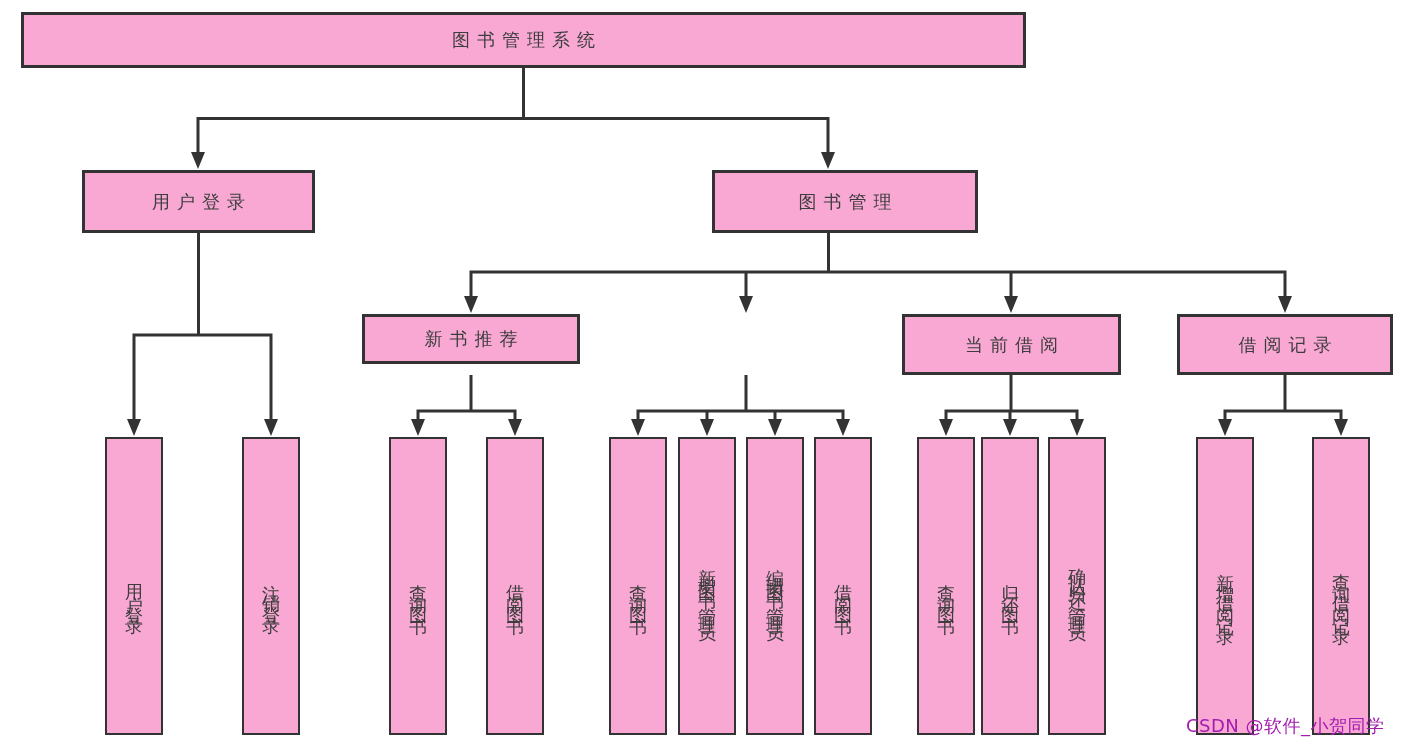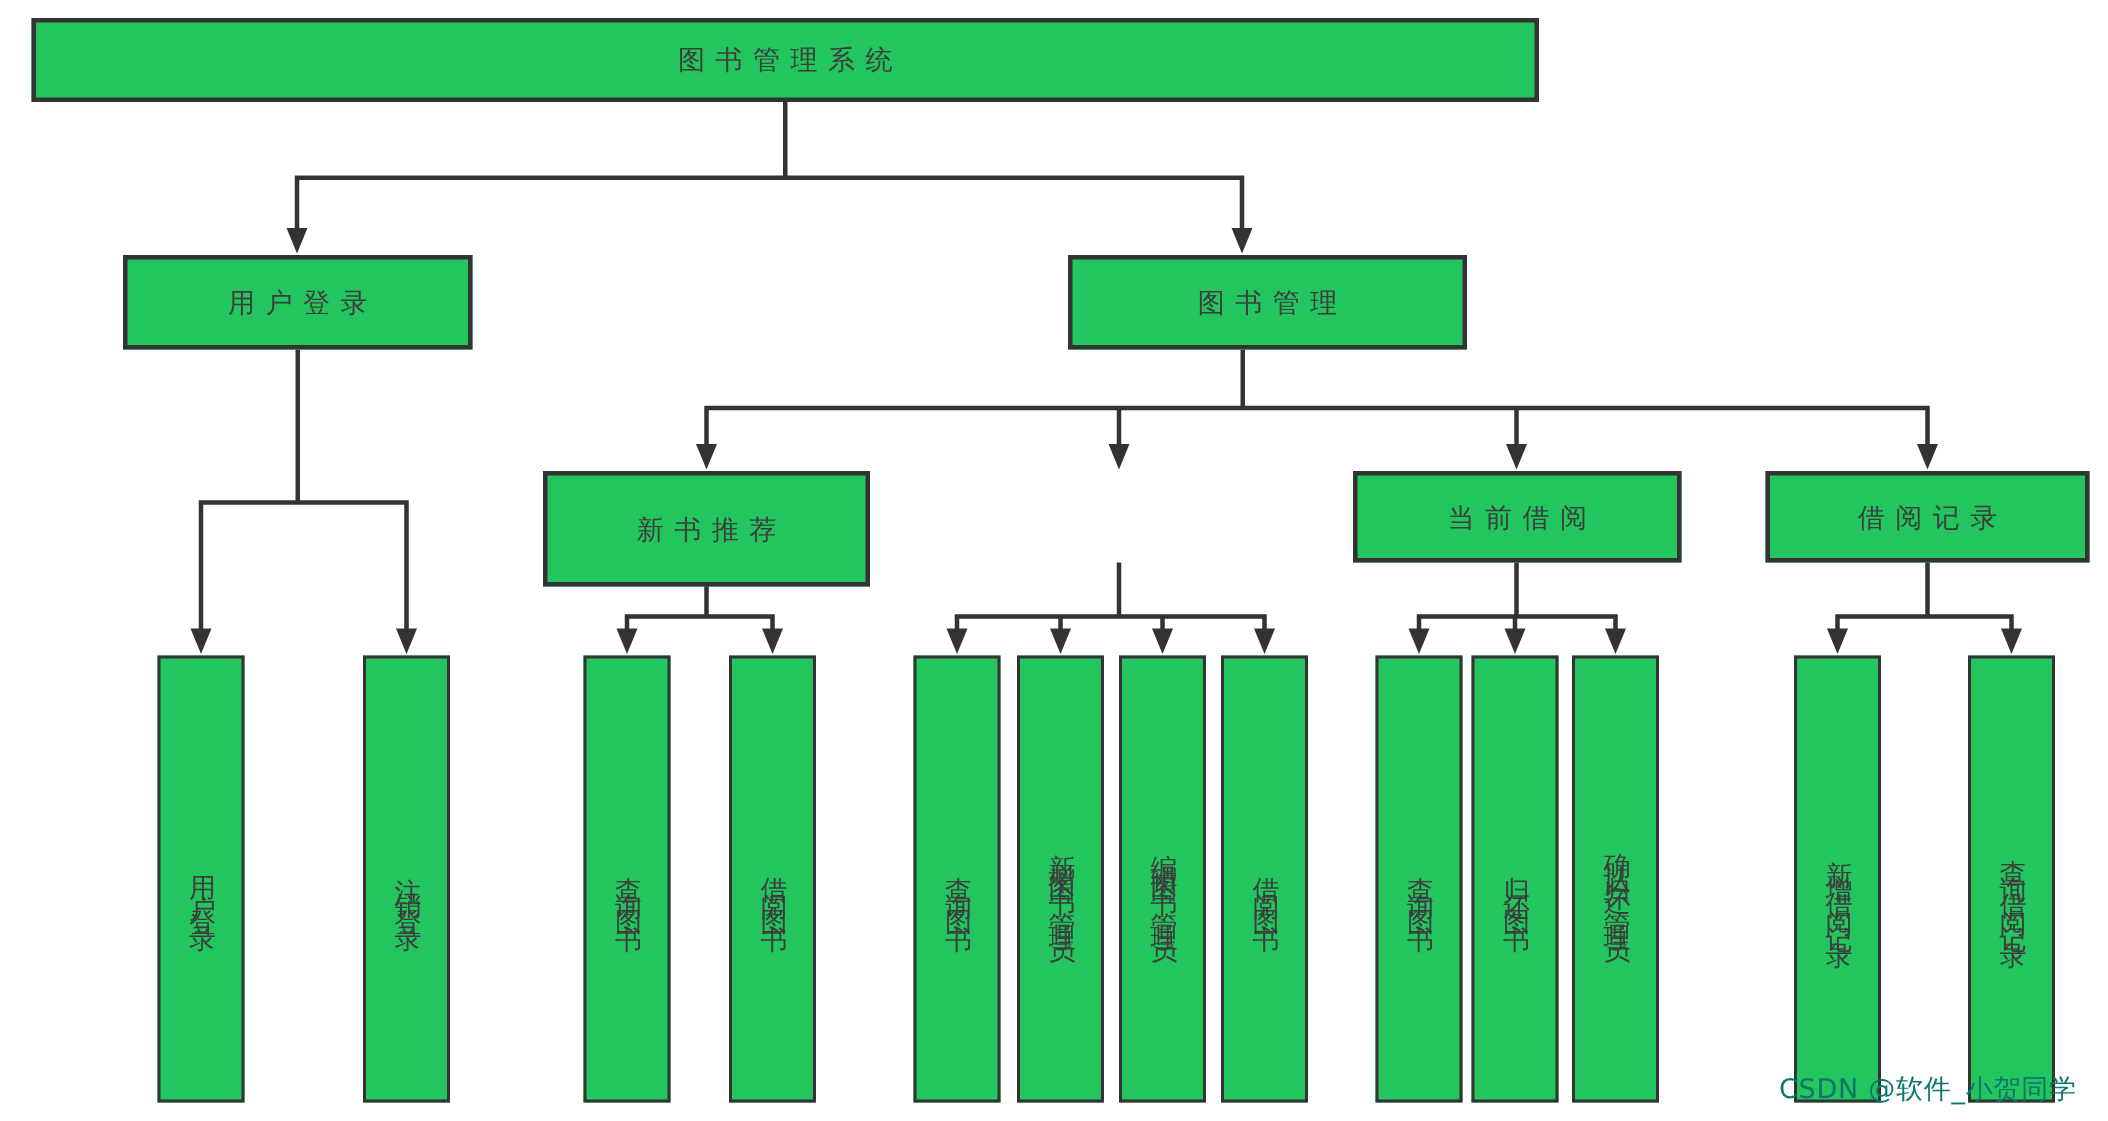--- a/index.html
+++ b/index.html
@@ -18,21 +18,21 @@
   }
   #connectors {
     position: absolute;
     left: 0;
     top: 0;
     width: 1405px;
     height: 747px;
   }
   .box {
     position: absolute;
-    background: #22c55e;
+    background: #f9a8d4;
     border: 3px solid #333333;
     box-sizing: border-box;
     display: flex;
     align-items: center;
     justify-content: center;
   }
   .box.leaf {
     border-width: 2.5px;
   }
   .hlabel {
@@ -56,21 +56,21 @@
   }
   .leaf.long .vlabel {
     letter-spacing: 8px;
     padding-top: 8px;
   }
   #watermark {
     position: absolute;
     left: 1186px;
     top: 714px;
     font-size: 18px;
-    color: #0f766e;
+    color: #a21caf;
     white-space: nowrap;
     letter-spacing: 0.5px;
   }
 </style>
 </head>
 <body>
 
 <div id="canvas">
 
   <svg id="connectors" viewBox="0 0 1405 747" xmlns="http://www.w3.org/2000/svg">
@@ -132,21 +132,21 @@
     <span class="hlabel">图书管理系统</span>
   </div>
 
   <div class="box" style="left:82px;top:170px;width:233px;height:63px">
     <span class="hlabel">用户登录</span>
   </div>
   <div class="box" style="left:712px;top:170px;width:266px;height:63px">
     <span class="hlabel">图书管理</span>
   </div>
 
-  <div class="box" style="left:362px;top:314px;width:218px;height:77px">
+  <div class="box" style="left:362px;top:314px;width:218px;height:50px">
     <span class="hlabel">新书推荐</span>
   </div>
   <div class="box" style="left:1177px;top:314px;width:216px;height:61px">
     <span class="hlabel">借阅记录</span>
   </div>
   <div class="box" style="left:902px;top:314px;width:219px;height:61px">
     <span class="hlabel">当前借阅</span>
   </div>
 
   <div class="box leaf" style="left:105px;top:437px;width:58px;height:298px">

